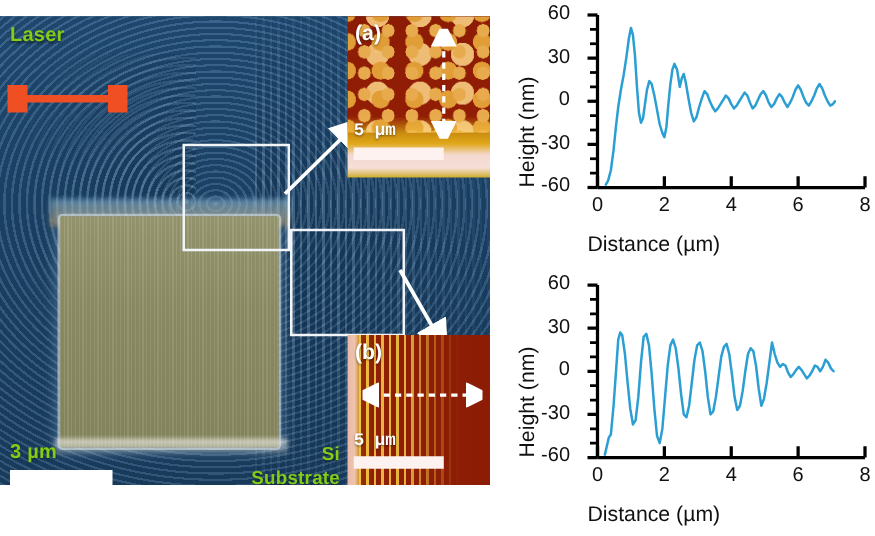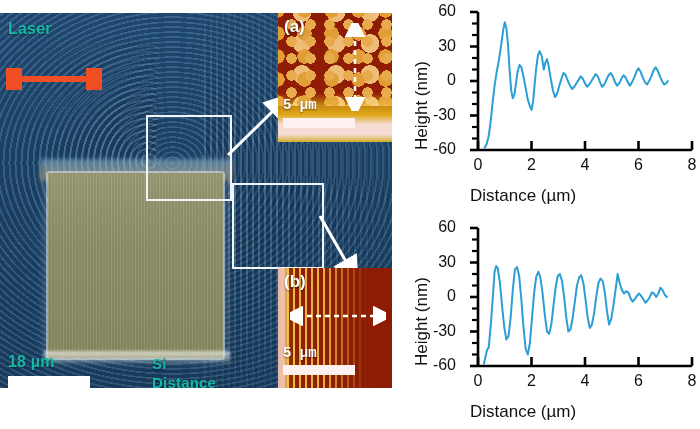--- a/index.html
+++ b/index.html
@@ -40,24 +40,24 @@
         background:linear-gradient(180deg,rgba(140,190,225,.55),rgba(210,160,80,.55));
         filter:blur(2px);}
   .mesa-bot-glow{position:absolute;left:44px;top:338px;width:186px;height:12px;
         background:linear-gradient(180deg,rgba(245,245,240,.75),rgba(180,190,170,.2));
         filter:blur(1.5px);}
 
   .sel-box{position:absolute;border:2px solid #f2f5f8;}
   #sel-box-a{left:146px;top:102px;width:82px;height:82px;}
   #sel-box-b{left:232px;top:170px;width:88px;height:82px;}
 
-  .mlabel{position:absolute;color:#14b8a6;font-weight:bold;letter-spacing:.2px;
+  .mlabel{position:absolute;color:#84cc16;font-weight:bold;letter-spacing:.2px;
           text-shadow:0 1px 2px rgba(0,0,0,.55);}
   #laser-label{left:8px;top:6px;font-size:16px;line-height:19px;}
-  #si-label{left:152px;top:341px;font-size:15px;line-height:19px;text-align:left;width:120px;}
+  #si-label{left:152px;top:341px;font-size:15px;line-height:19px;text-align:right;width:120px;}
   #au-label{left:100px;top:278px;font-size:15px;line-height:19px;color:#ffe81a;
             text-align:center;width:72px;text-shadow:0 1px 2px rgba(0,0,0,.45);}
   #scale-label{left:8px;top:340px;font-size:16px;}
   #scale-bar{position:absolute;left:8px;top:363px;width:82px;height:12px;background:#ffffff;}
 
   
   #pol-arrow{position:absolute;left:6px;top:55px;width:96px;height:22px;}
 
   
   .inset{position:absolute;overflow:hidden;}
@@ -123,24 +123,24 @@
 
   <div class="mlabel" id="laser-label">
     <div>Laser</div>
   </div>
 
   <div class="mlabel" id="au-label">
   </div>
 
   <div class="mlabel" id="si-label">
     <div>Si</div>
-    <div>Distance</div>
-  </div>
-
-  <div class="mlabel" id="scale-label">18 µm</div>
+    <div>Substrate</div>
+  </div>
+
+  <div class="mlabel" id="scale-label">3 µm</div>
   <div id="scale-bar"></div>
 
   <div class="sel-box" id="sel-box-a"></div>
   <div class="sel-box" id="sel-box-b"></div>
 
   <svg style="position:absolute;left:0;top:0;width:392px;height:375px;pointer-events:none" viewBox="0 0 392 375">
     <defs>
       <marker id="wm" markerWidth="9" markerHeight="9" refX="2" refY="4.5" orient="auto">
         <path d="M0,0 L9,4.5 L0,9 z" fill="#ffffff"></path>
       </marker>

